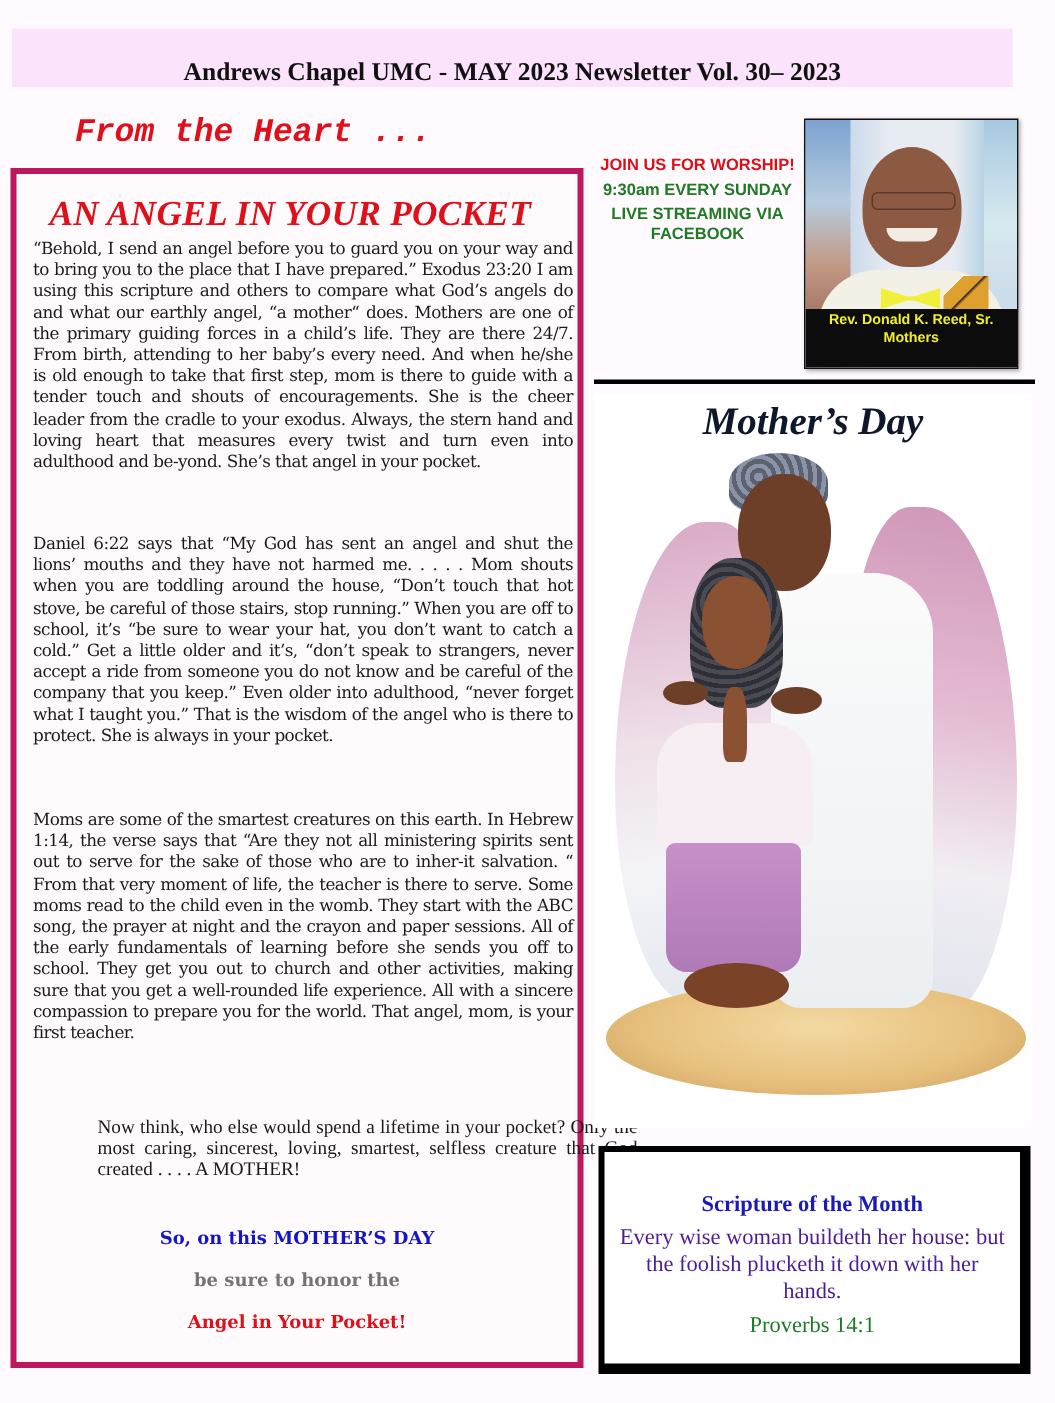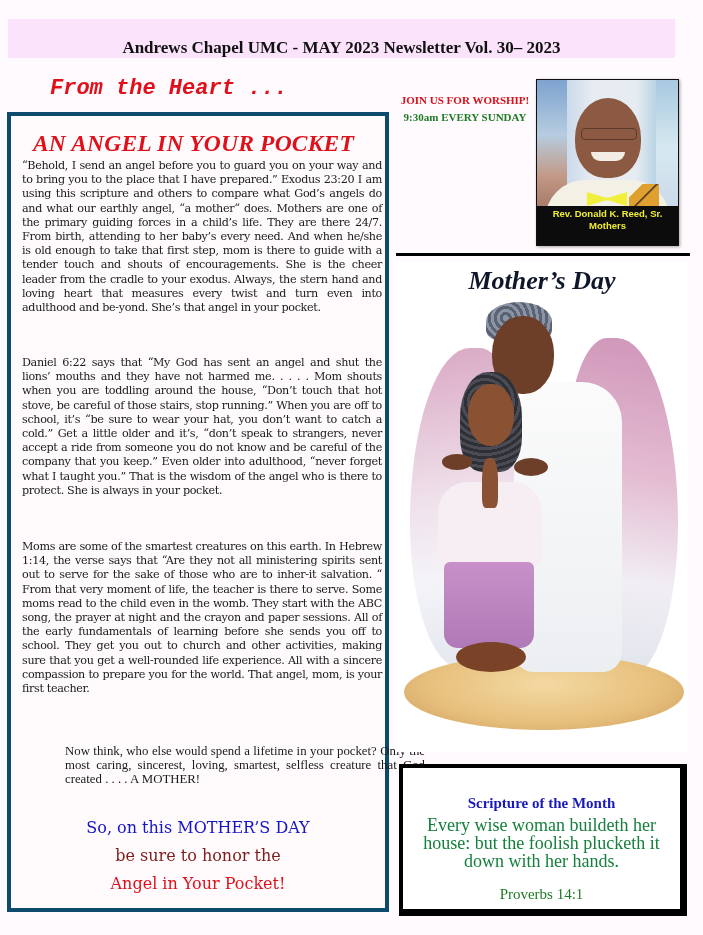--- a/index.html
+++ b/index.html
@@ -16,47 +16,47 @@
   }
   #header-title {
     font-family:"Liberation Serif", serif; font-weight:bold; font-size:17px; color:#111;
   }
   #section-kicker {
     left:50px; top:76px; font-family:Liberation Mono, monospace; font-style:italic; font-weight:bold;
     font-size:22px; color:#e0101a;
   }
   #article-box {
     left:7px; top:112px; width:374px; height:792px;
-    border:4px solid #0c4a6e; background:#fffbfd;
+    border:4px solid #be185d; background:#fffbfd;
   }
   #article-title {
     position:absolute; left:22px; top:14px;
     font-family:"Liberation Serif", serif; font-style:italic; font-weight:bold;
     font-size:23.5px; color:#e0101a; letter-spacing:0.2px; white-space:nowrap;
   }
   .para {
     position:absolute; left:11px; width:360px;
     font-family:"DejaVu Serif", serif; font-size:11.2px; line-height:14.2px;
     color:#1a1a1a; text-align:justify; letter-spacing:-0.35px;
   }
   #para-1 { top:43px; }
   #para-2 { top:240px; }
   #para-3 { top:424px; }
   #para-4 { top:628px; font-family:Liberation Serif, serif; font-size:12.8px; line-height:14px; letter-spacing:0;margin-left:43px; }
   .closing {
     position:absolute; left:0; width:374px; text-align:center;
-    font-family:"DejaVu Serif", serif; font-weight:normal; font-size:16px;
+    font-family:"DejaVu Serif", serif; font-weight:bold; font-size:12px;
   }
   #closing-1 { top:702px; color:#1515c8; }
-  #closing-2 { top:730px; color:#7f1d1d; }
+  #closing-2 { top:730px; color:#737373; }
   #closing-3 { top:758px; color:#e0101a; }
 
   #worship-block {
-    left:400px; top:94px; width:130px; text-align:center;
-    font-family:Liberation Serif, serif; font-weight:bold; font-size:11px; line-height:12.5px;
+    left:400px; top:104px; width:130px; text-align:center;
+    font-family:Liberation Sans, sans-serif; font-weight:bold; font-size:11px; line-height:12.5px;
   }
   .worship-red { color:#d8101a; }
   .worship-green { color:#1e7a24; }
   #worship-block div { margin-bottom:4px; }
 
   #pastor-photo {
     left:536px; top:79px; width:141px; height:165px;
     border:1px solid #111; overflow:hidden;
     box-shadow:1px 1px 3px rgba(0,0,0,0.35);
     background:linear-gradient(90deg,#8fb1d6 0%,#c7d7ea 18%,#e7ecf2 40%,#e7ecf2 70%,#b7d3e4 85%,#9fc2d8 100%);
@@ -142,21 +142,21 @@
 
   #scripture-box {
     left:399px; top:764px; width:288px; height:152px;
     background:#fff; border:4px solid #000; border-right-width:7px; border-bottom-width:7px;
     box-sizing:border-box; text-align:center;
   }
   #scripture-title {
     margin-top:27px; font-family:"Liberation Serif", serif; font-weight:bold; font-size:15px; color:#1a1ab8;
   }
   #scripture-text {
-    margin:4px 8px 16px 8px; font-family:"Liberation Serif", serif; font-size:18px; line-height:18px; color:#15803d;
+    margin:4px 8px 6px 8px; font-family:"Liberation Serif", serif; font-size:15px; line-height:18px; color:#4c1d95;
   }
   #scripture-ref {
     margin-top:6px; font-family:"Liberation Serif", serif; font-size:15px; color:#1e7a24;
   }
 </style>
 </head>
 <body>
 
 <div id="header-bar" class="abs">
   <span id="header-title">Andrews Chapel UMC - MAY 2023 Newsletter Vol. 30– 2023</span>
@@ -171,20 +171,21 @@
   <div id="para-3" class="para">Moms are some of the smartest creatures on this earth. In Hebrew 1:14, the verse says that “Are they not all ministering spirits sent out to serve for the sake of those who are to inher-it salvation. “ From that very moment of life, the teacher is there to serve. Some moms read to the child even in the womb. They start with the ABC song, the prayer at night and the crayon and paper sessions. All of the early fundamentals of learning before she sends you off to school. They get you out to church and other activities, making sure that you get a well-rounded life experience. All with a sincere compassion to prepare you for the world. That angel, mom, is your first teacher.</div>
   <div id="para-4" class="para">Now think, who else would spend a lifetime in your pocket? Only the most caring, sincerest, loving,  smartest, selfless creature that God created . . . . A MOTHER!</div>
   <div id="closing-1" class="closing">So, on this MOTHER’S  DAY</div>
   <div id="closing-2" class="closing">be sure to honor the</div>
   <div id="closing-3" class="closing">Angel in Your Pocket!</div>
 </div>
 
 <div id="worship-block" class="abs">
   <div class="worship-red">JOIN US FOR WORSHIP!</div>
   <div class="worship-green">9:30am EVERY SUNDAY</div>
+  <div class="worship-green">LIVE STREAMING VIA FACEBOOK</div>
 </div>
 
 <div id="pastor-photo" class="abs">
   <div id="photo-window-left"></div>
   <div id="photo-window-right"></div>
   <div id="photo-robe"></div>
   <div id="photo-stole"></div>
   <div id="photo-head"></div>
   <div id="photo-glasses"></div>
   <div id="photo-smile"></div>

